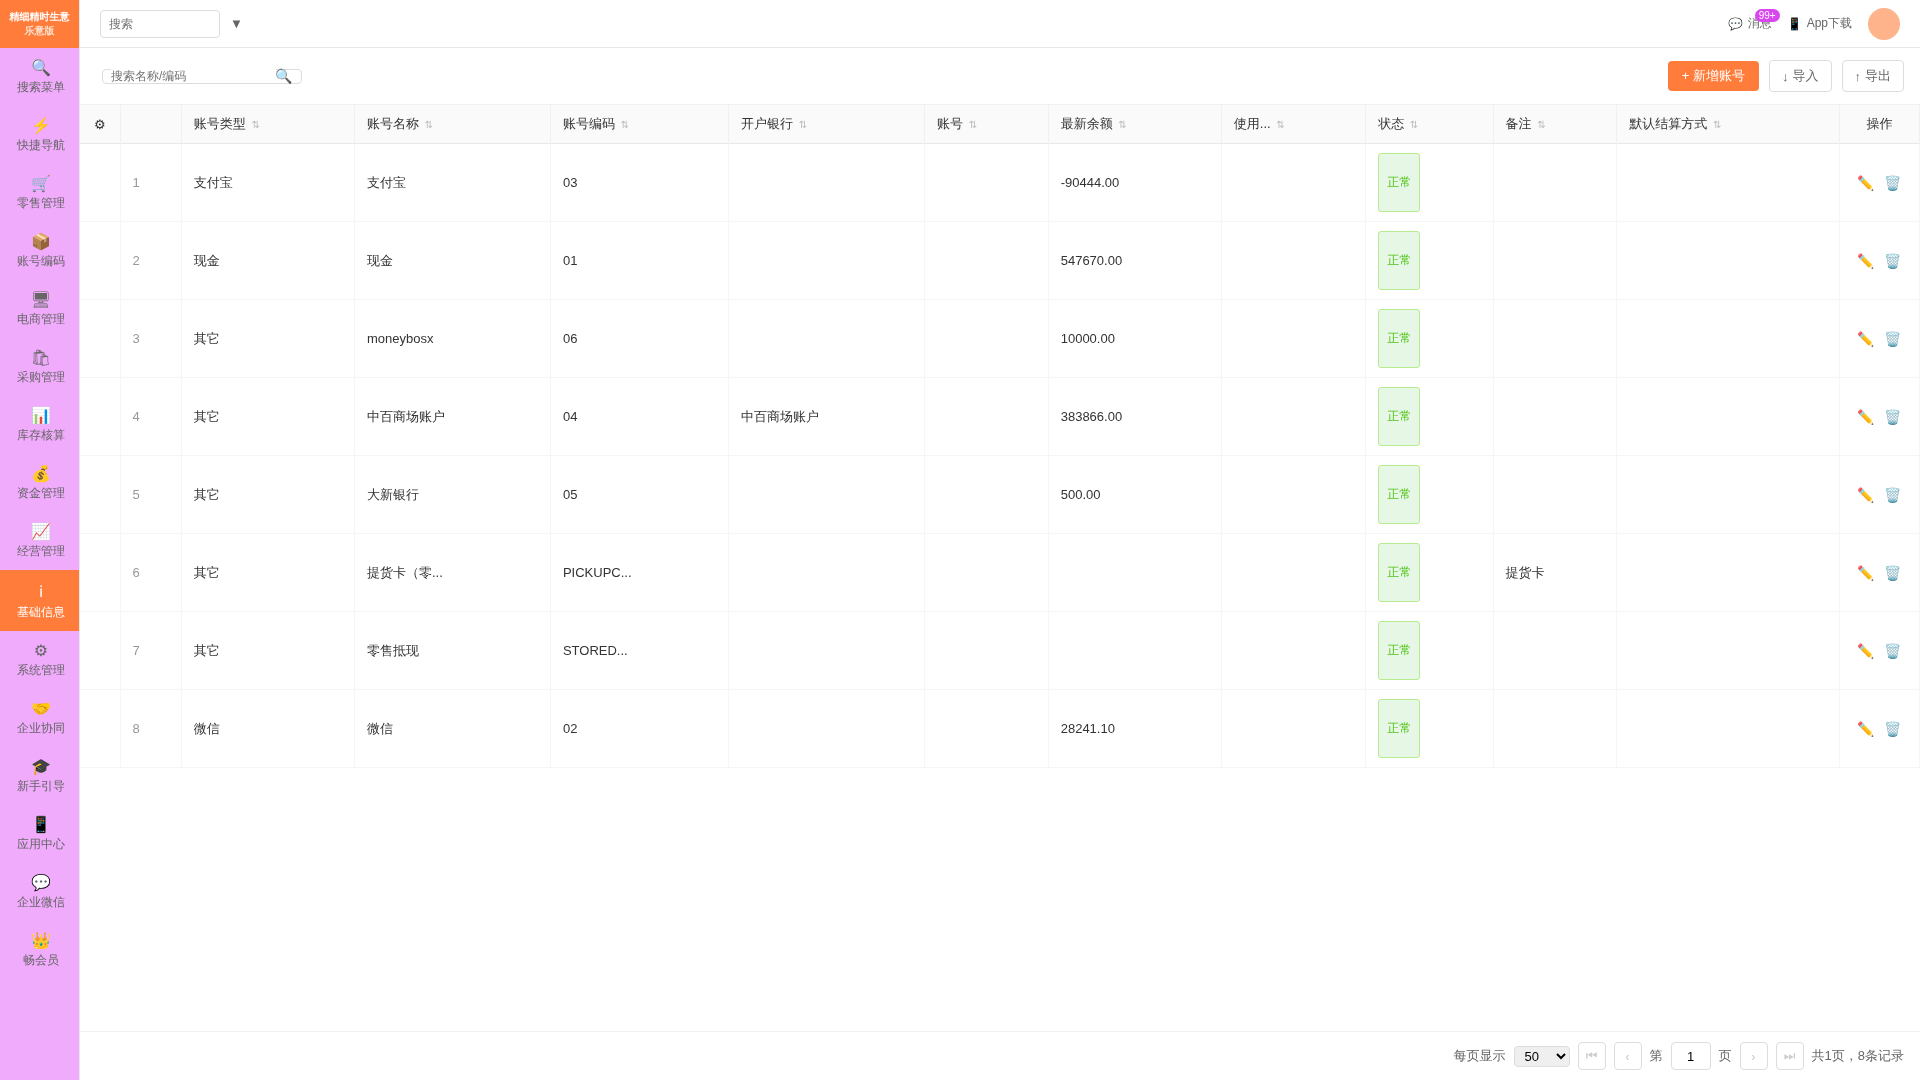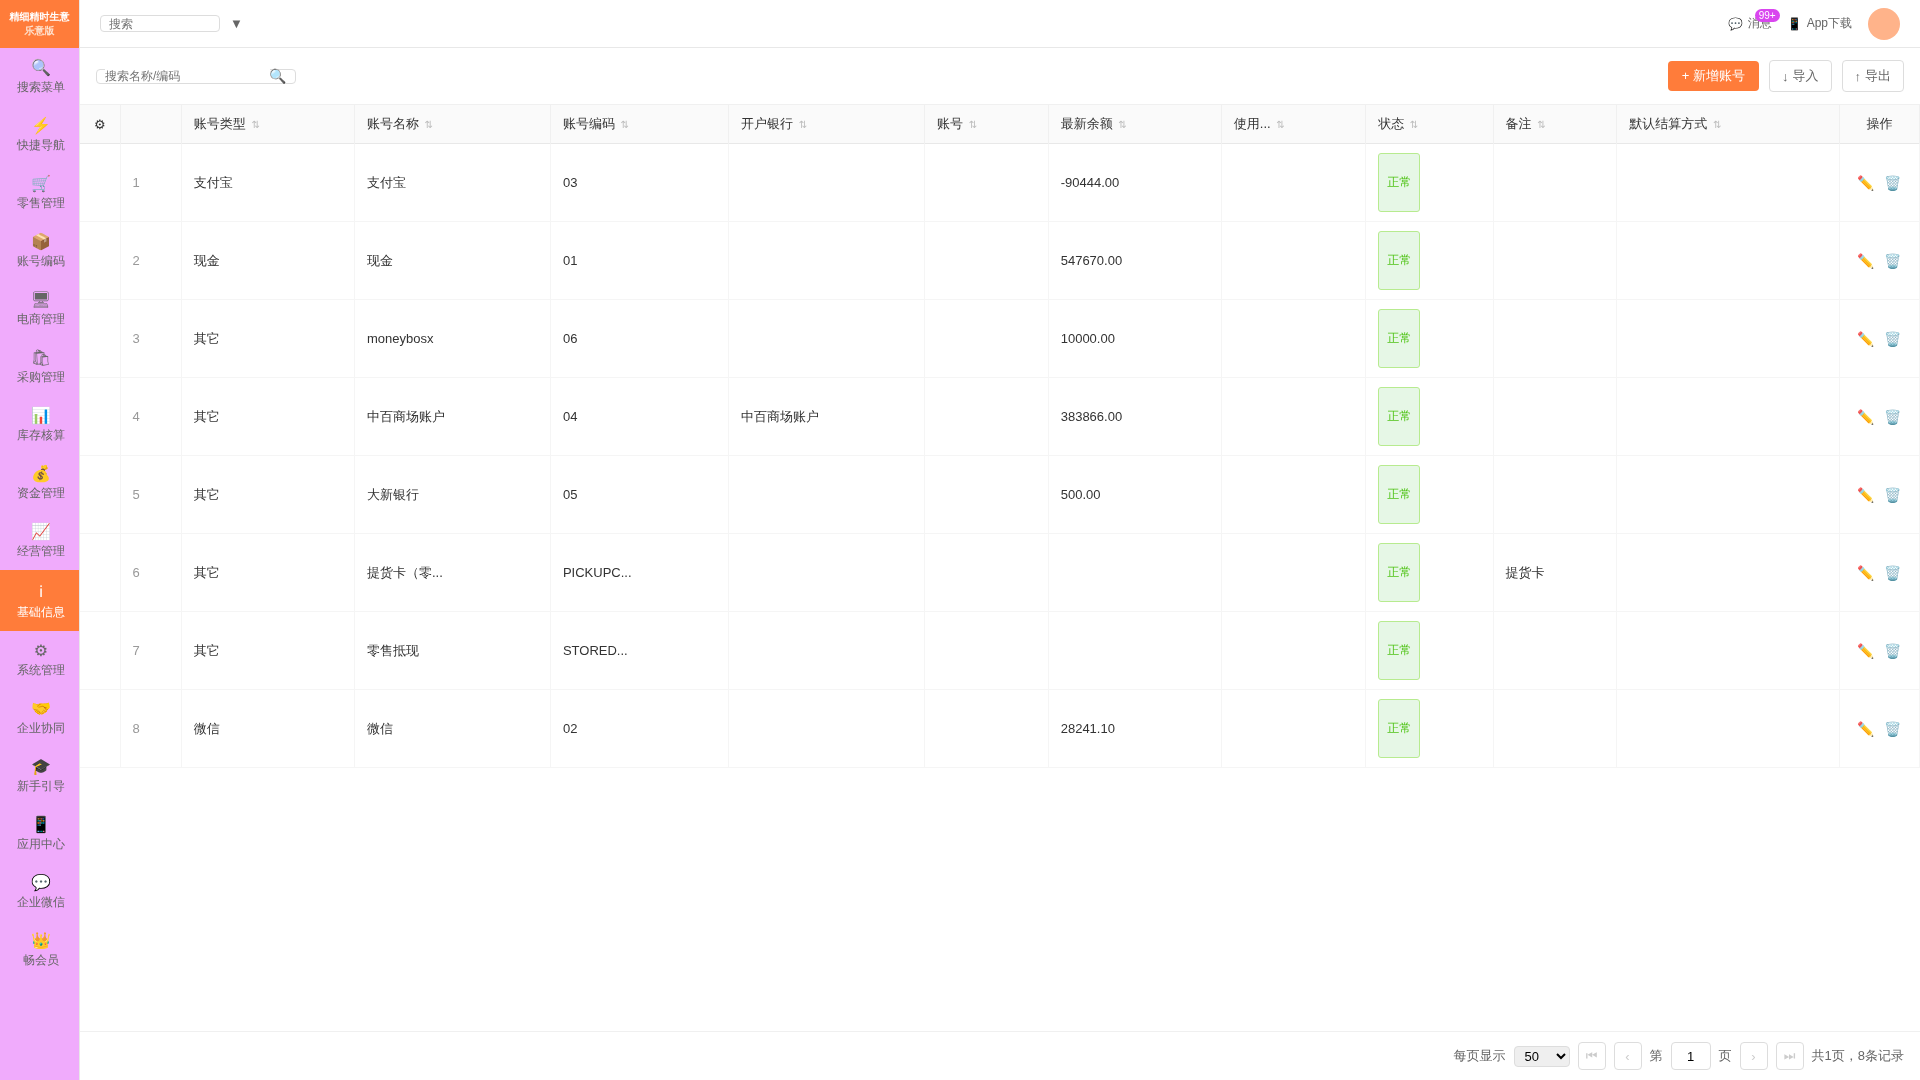--- a/index.html
+++ b/index.html
@@ -52,21 +52,21 @@
       display: flex;
       align-items: center;
       justify-content: space-between;
       padding: 0 20px;
       border-bottom: 1px solid #e8e8e8;
       flex-shrink: 0;
     }
     .header-left { display: flex; align-items: center; gap: 10px; }
     .header-search {
       width: 120px;
-      height: 17px;
+      height: 28px;
       border: 1px solid #ddd;
       border-radius: 4px;
       padding: 0 8px;
       font-size: 12px;
     }
     .header-dropdown { display: flex; align-items: center; gap: 4px; color: #666; cursor: pointer; }
     .header-right { display: flex; align-items: center; gap: 16px; }
     .message-btn {
       display: flex;
       align-items: center;
@@ -148,20 +148,21 @@
       flex-shrink: 0;
     }
     .search-box {
       display: flex;
       align-items: center;
       border: 1px solid #ddd;
       border-radius: 4px;
       padding: 0 8px;
       width: 200px;
       height: 15px;
+      margin-left: 6px;
     }
     .search-input {
       border: none;
       outline: none;
       font-size: 12px;
       flex: 1;
       color: #999;
     }
     .search-icon { color: #999; font-size: 14px; }
     .toolbar-right { display: flex; gap: 10px; align-items: center; }

